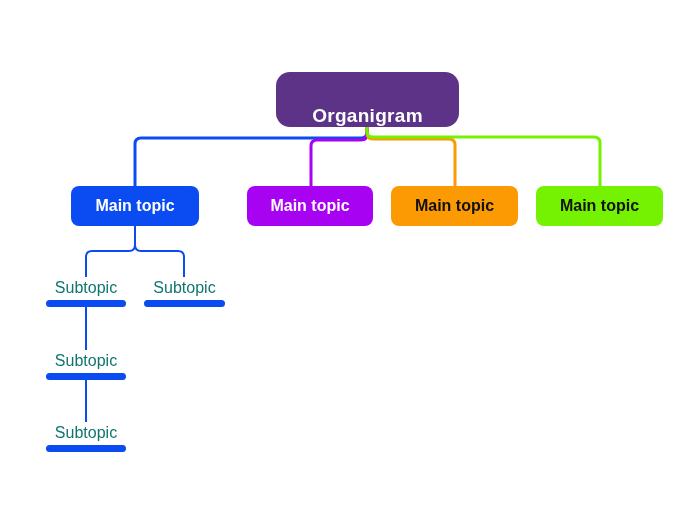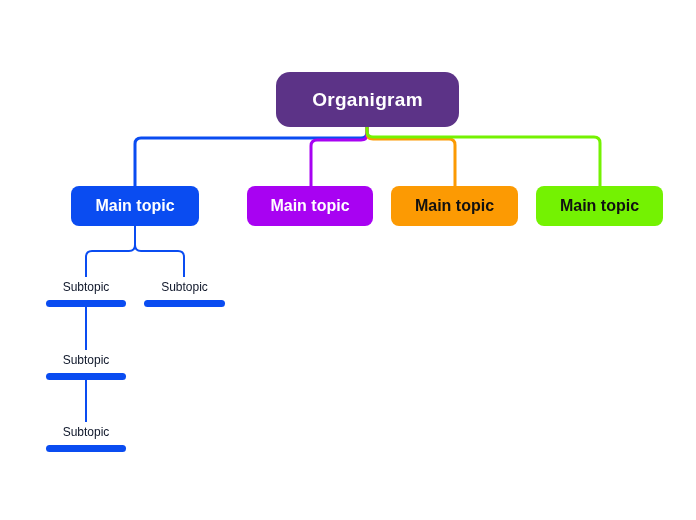--- a/index.html
+++ b/index.html
@@ -53,23 +53,23 @@
   .main-node.m4 { left: 536px; width: 127px; }
   .subtopic {
     position: absolute;
     width: 80px;
     display: flex;
     flex-direction: column;
     align-items: center;
     cursor: pointer;
   }
   .subtopic .sub-label {
-    font-size: 12px;
+    font-size: 16px;
     line-height: 15px;
-    color: #0f172a;
+    color: #0f766e;
     white-space: nowrap;
   }
   .subtopic .sub-bar {
     margin-top: 5px;
     width: 100%;
     height: 7px;
     border-radius: 4px;
   }
   .subtopic.s1 { left: 46px;  top: 280px; }
   .subtopic.s2 { left: 144px; top: 280px; width: 81px; }
@@ -85,21 +85,21 @@
     <path stroke-width="3" d="M 367 127 L 367 132 Q 367 138 361 138 L 141 138 Q 135 138 135 144 L 135 187" stroke="#0a4cf1"></path>
     <path stroke-width="3" d="M 367 127 L 367 134 Q 367 140 361 140 L 317 140 Q 311 140 311 146 L 311 187" stroke="#a802f2"></path>
     <path stroke-width="3" d="M 367 127 L 367 133 Q 367 139 373 139 L 449 139 Q 455 139 455 145 L 455 187" stroke="#fc9a03"></path>
     <path stroke-width="3" d="M 367 127 L 367 131 Q 367 137 373 137 L 594 137 Q 600 137 600 143 L 600 187" stroke="#74f202"></path>
     <path stroke-width="2" d="M 135 226 L 135 245 Q 135 251 129 251 L 92 251 Q 86 251 86 257 L 86 277" stroke="#0a4cf1"></path>
     <path stroke-width="2" d="M 135 245 Q 135 251 141 251 L 178 251 Q 184 251 184 257 L 184 277" stroke="#0a4cf1"></path>
     <path stroke-width="2" d="M 86 307 L 86 350" stroke="#0a4cf1"></path>
     <path stroke-width="2" d="M 86 380 L 86 422" stroke="#0a4cf1"></path>
   </svg>
 
-  <div class="node root-node" style="background-color: rgb(92, 51, 135); color: rgb(255, 255, 255);">
+  <div class="node root-node" style="background-color: rgb(92, 51, 135); color: rgb(255, 255, 255); align-items: flex-end;">
     <span>Organigram</span>
   </div>
 
   <div class="node main-node m1" style="background-color: rgb(10, 76, 241); color: rgb(255, 255, 255);">
     <span>Main topic</span>
   </div>
 
   <div class="node main-node m2" style="background-color: rgb(168, 2, 242); color: rgb(255, 255, 255);">
     <span>Main topic</span>
   </div>

